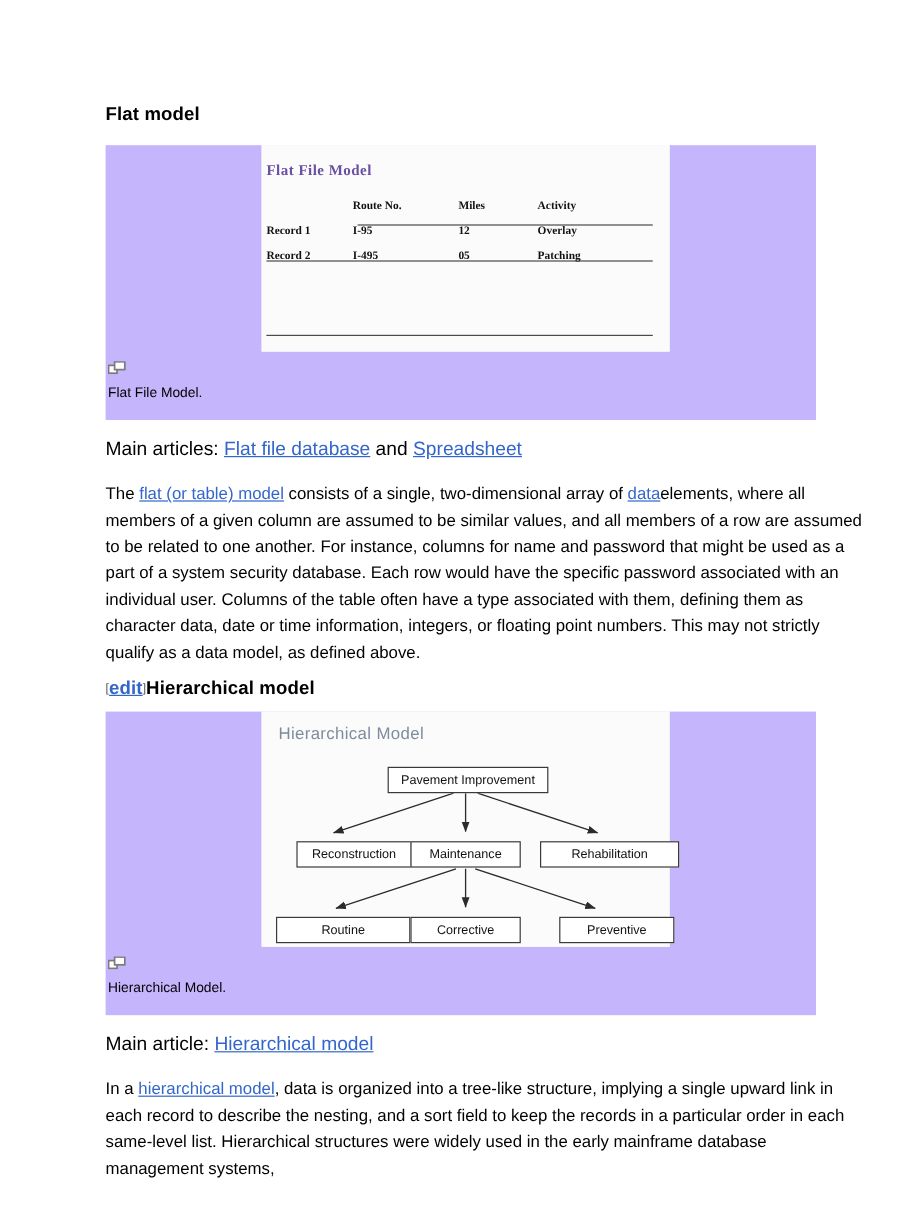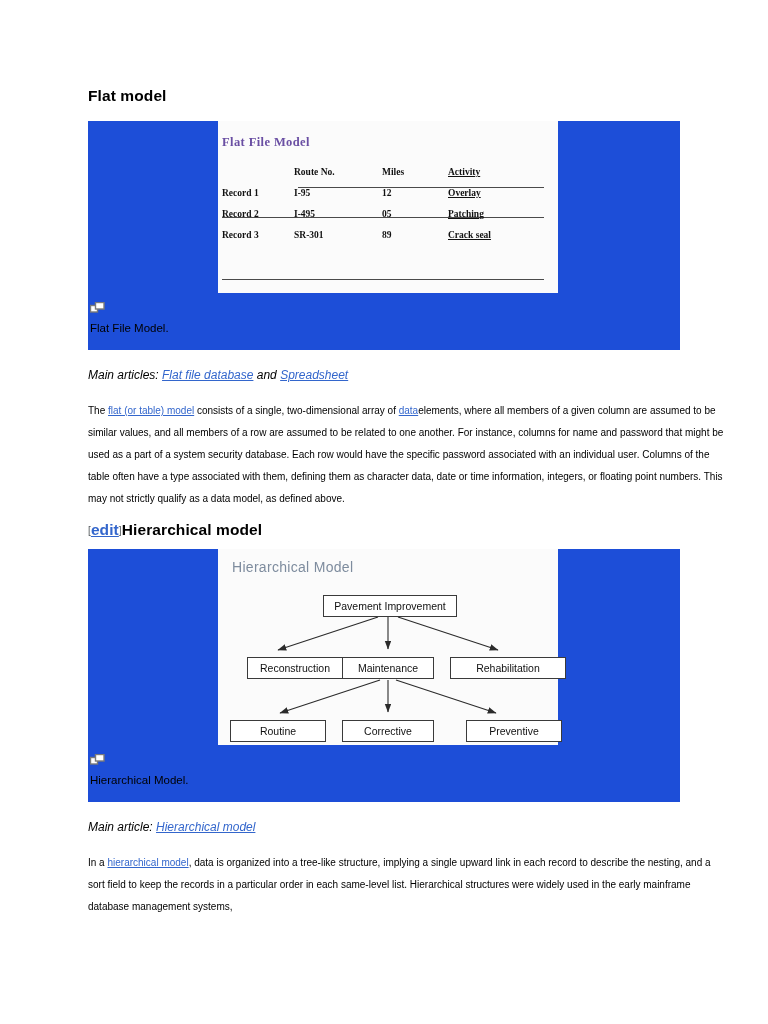--- a/index.html
+++ b/index.html
@@ -52,21 +52,21 @@
 
   
   .figure {
     background: #f8f8f8;
     width: 592px;
     box-sizing: border-box;
     padding: 0;
     margin: 0;
   }
   .figure-inner {
-    background: #1d4ed8;
+    background: #c4b5fd;
     padding: 0 0 4px 0;
   }
   .figure-image-wrap {
     background: #fbfbfb;
     display: block;
     margin: 0 0 0 130px;
     width: 340px;
     box-sizing: border-box;
   }
   .figure-enlarge {
@@ -118,21 +118,21 @@
   }
   .ffm-table td, .ffm-table th {
     padding: 5px 0 6px 0;
     text-align: left;
     font-weight: bold;
     white-space: nowrap;
   }
   .ffm-table .c-rec { width: 72px; }
   .ffm-table .c-rt  { width: 88px; }
   .ffm-table .c-mi  { width: 66px; }
-  .ffm-table .c-ac  { width: 100px; text-decoration: underline; }
+  .ffm-table .c-ac  { width: 100px; }
   .ffm-table tr.head td { padding-top: 0; }
   .ffm-rule {
     position: absolute;
     left: 80px;
     height: 0;
     border-top: 1.4px solid #4a4a4a;
     width: 246px;
   }
   .ffm-rule.r1 { top: 66px; }
   .ffm-rule.r2 { left: 4px; width: 322px; top: 96px; }
@@ -169,30 +169,29 @@
   .hm-svg {
     position: absolute;
     left: 0;
     top: 0;
     width: 340px;
     height: 196px;
   }
 
   
   p.body-text {
-    font-size: 10px;
+    font-size: 14px;
     line-height: 22px;
     margin: 0 0 6px 0;
     text-align: left;
     color: #000;
   }
   p.main-article {
-    font-size: 12px;
+    font-size: 16px;
     line-height: 22px;
-    font-style: italic;
     margin: 14px 0 14px 0;
   }
   a.wlink {
     color: #3366cc;
     text-decoration: underline;
     cursor: pointer;
   }
 </style>
 </head>
 <body>
@@ -226,26 +225,20 @@
               <td class="c-rt">I-95</td>
               <td class="c-mi">12</td>
               <td class="c-ac">Overlay</td>
             </tr>
             <tr>
               <td class="c-rec">Record 2</td>
               <td class="c-rt">I-495</td>
               <td class="c-mi">05</td>
               <td class="c-ac">Patching</td>
             </tr>
-            <tr>
-              <td class="c-rec">Record 3</td>
-              <td class="c-rt">SR-301</td>
-              <td class="c-mi">89</td>
-              <td class="c-ac">Crack seal</td>
-            </tr>
           </tbody>
             </table>
         </div>
       </div>
 
       <div class="figure-enlarge">
         <span class="enlarge-icon">
           <svg width="15" height="11" viewBox="0 0 15 11" xmlns="http://www.w3.org/2000/svg">
             <rect x="0.5" y="3.5" width="7" height="6.5" fill="#ffffff" stroke="#7a7a7a" stroke-width="1.4"></rect>
             <rect x="5.5" y="0.5" width="8.5" height="6.5" fill="#ffffff" stroke="#7a7a7a" stroke-width="1.4"></rect>
@@ -289,21 +282,21 @@
             <path d="M170,131 L170,163" stroke="#2b2b2b" stroke-width="1.1" fill="none" marker-end="url(#arw)"></path>
             <path d="M178,131 L278,164" stroke="#2b2b2b" stroke-width="1.1" fill="none" marker-end="url(#arw)"></path>
           </svg>
 
           <div class="hm-box" style="left:105px; top:46px; width:134px;">Pavement Improvement</div>
 
           <div class="hm-box" style="left:29px; top:108px; width:96px;">Reconstruction</div>
           <div class="hm-box" style="left:124px; top:108px; width:92px;">Maintenance</div>
           <div class="hm-box" style="left:232px; top:108px; width:116px;">Rehabilitation</div>
 
-          <div class="hm-box" style="left:12px; top:171px; width:96px;">Routine</div>
+          <div class="hm-box" style="left:12px; top:171px; width:112px;">Routine</div>
           <div class="hm-box" style="left:124px; top:171px; width:92px;">Corrective</div>
           <div class="hm-box" style="left:248px; top:171px; width:96px;">Preventive</div>
         </div>
       </div>
 
       <div class="figure-enlarge">
         <span class="enlarge-icon">
           <svg width="15" height="11" viewBox="0 0 15 11" xmlns="http://www.w3.org/2000/svg">
             <rect x="0.5" y="3.5" width="7" height="6.5" fill="#ffffff" stroke="#7a7a7a" stroke-width="1.4"></rect>
             <rect x="5.5" y="0.5" width="8.5" height="6.5" fill="#ffffff" stroke="#7a7a7a" stroke-width="1.4"></rect>

